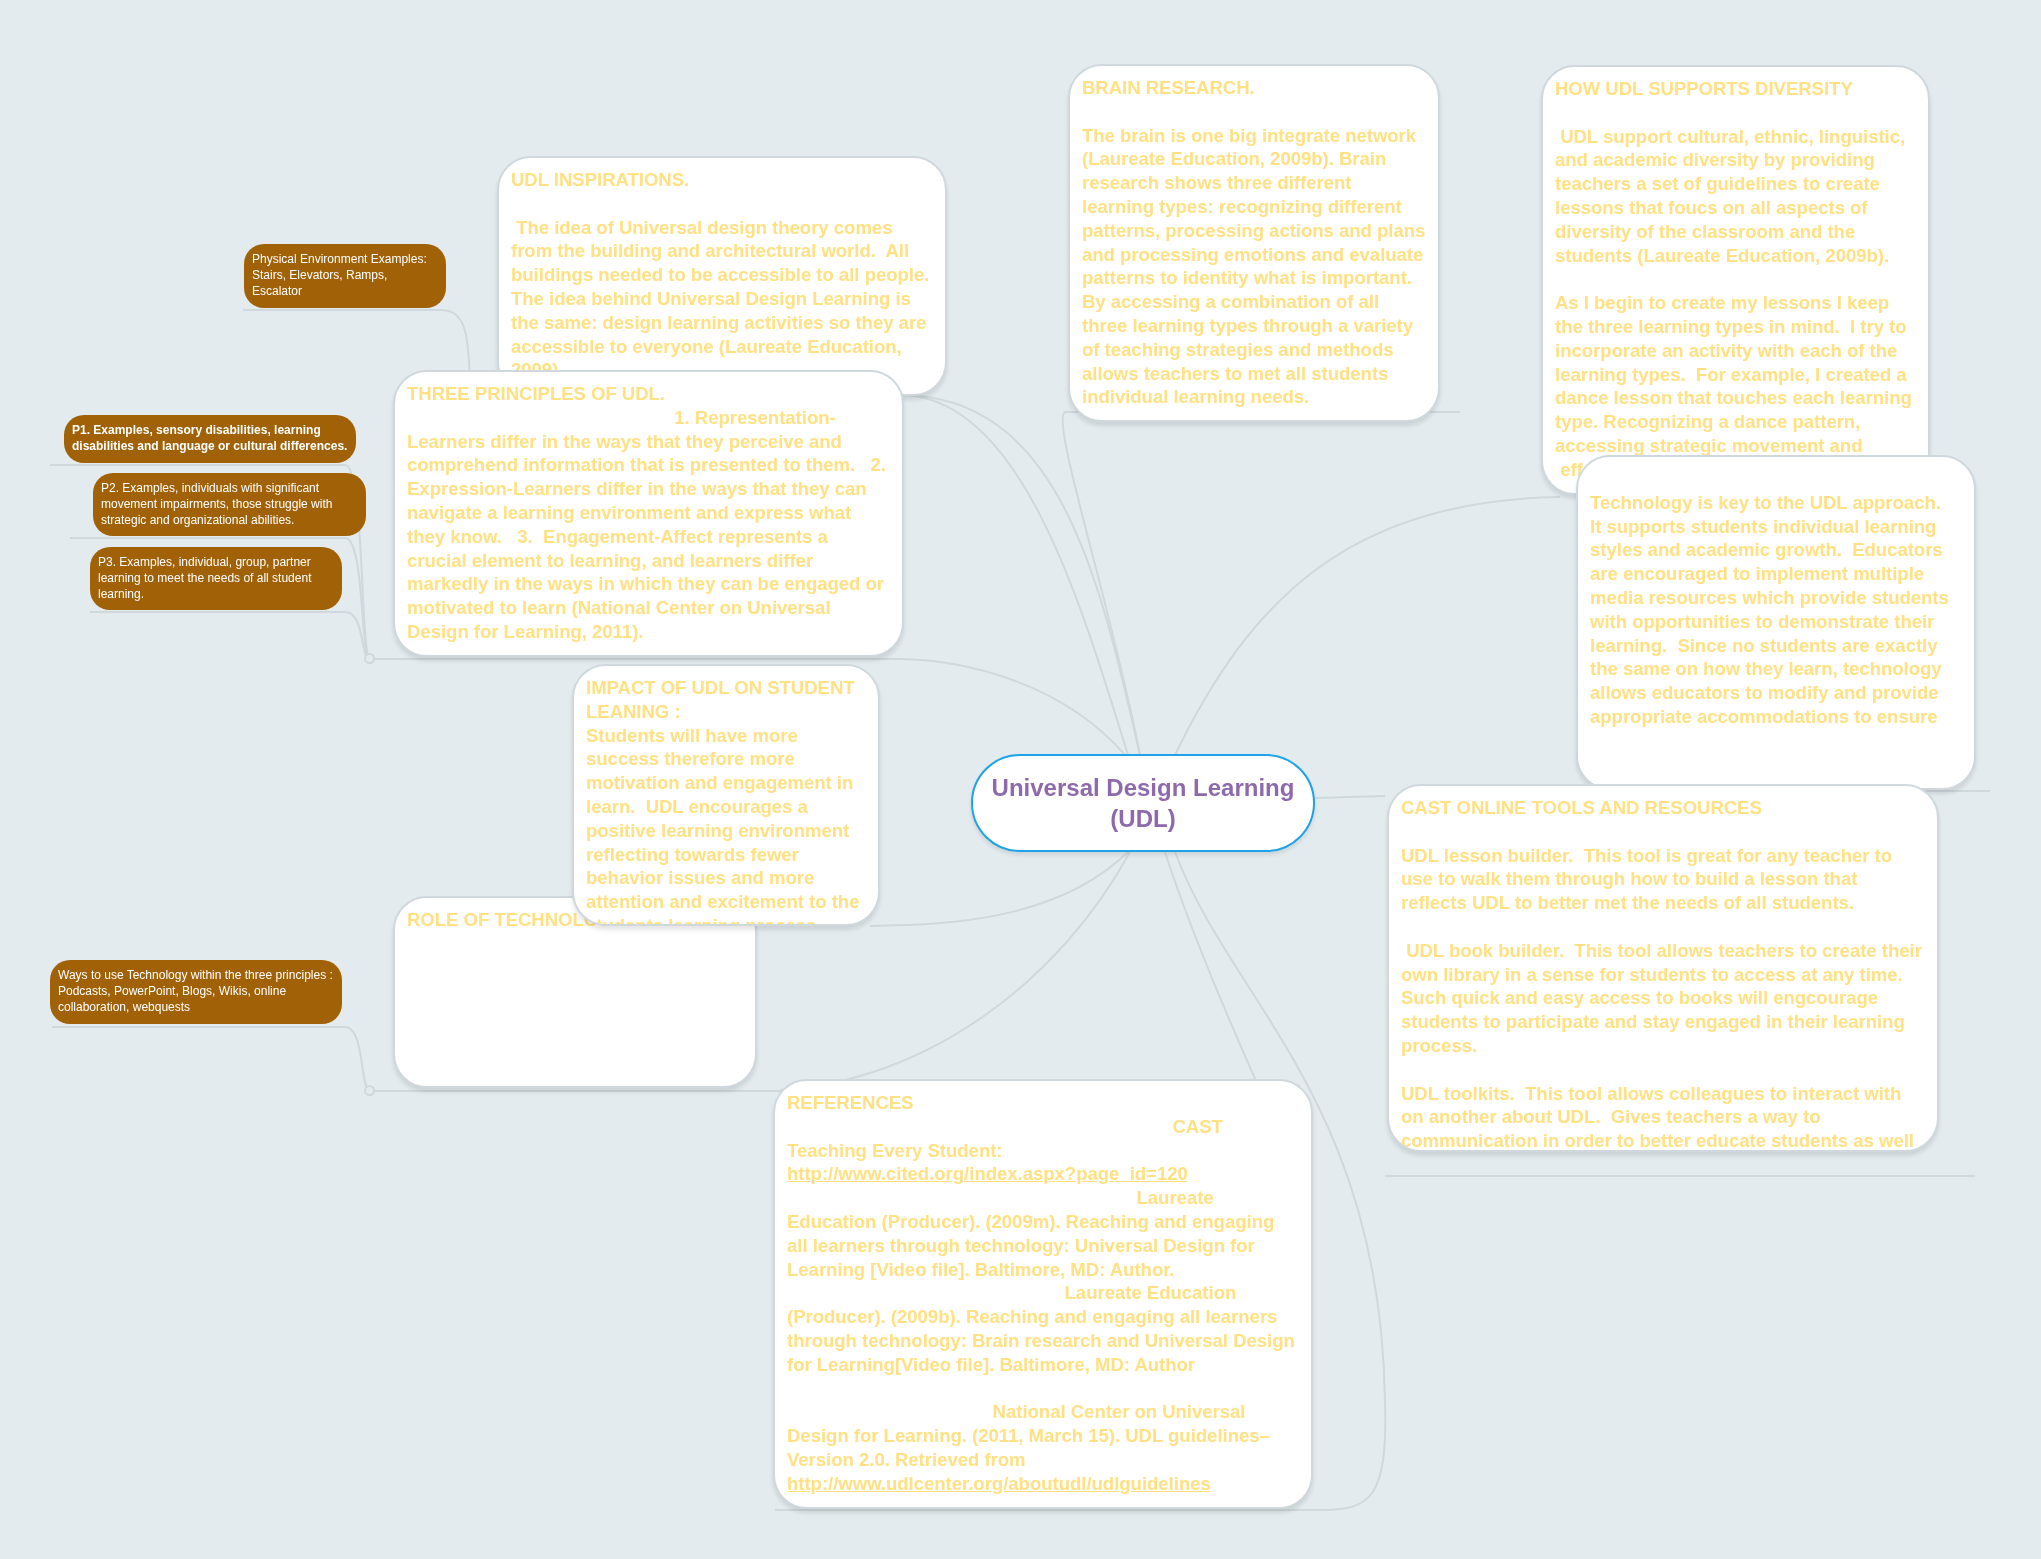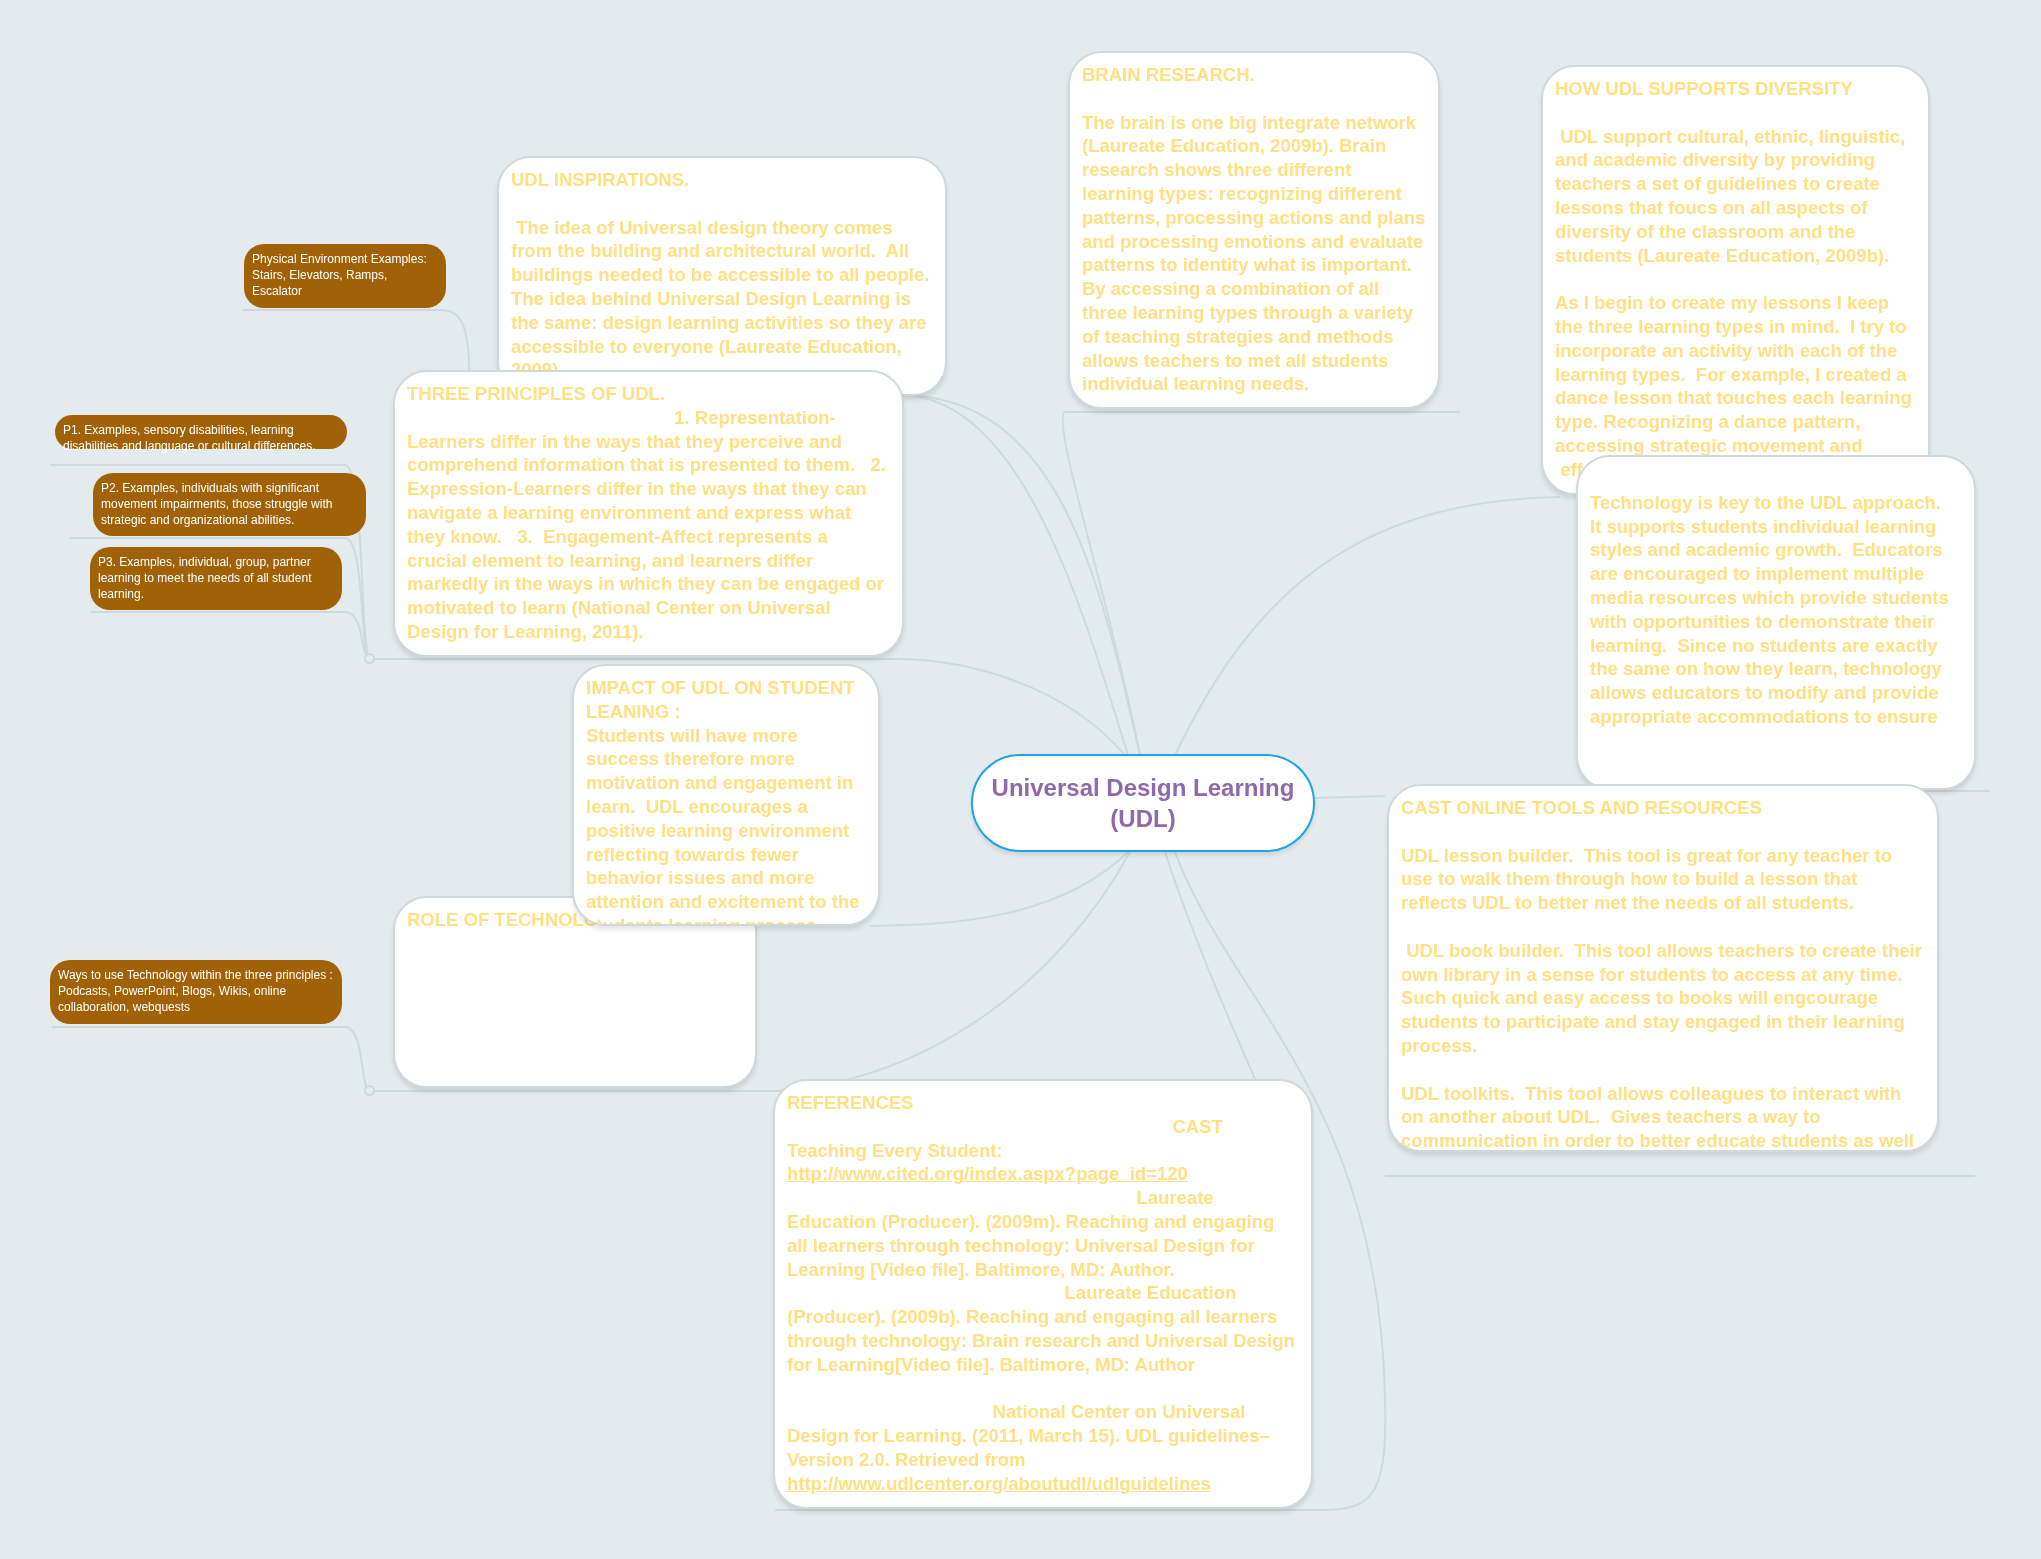--- a/index.html
+++ b/index.html
@@ -67,21 +67,21 @@
   <path d="M370 1091 C 360 1091, 365 1027, 345 1027 L 52 1027"></path>
   <path d="M370 1091 L 870 1091"></path>
 </svg>
 
 <div class="knob" style="left:364px; top:653px;"></div>
 <div class="knob" style="left:364px; top:1085px;"></div>
 
 <div class="topic" style="left:497px; top:156px; width:450px; height:240px;"><span class="title">UDL INSPIRATIONS.</span><span>
  The idea of Universal design theory comes from the building and architectural world.  All buildings needed to be accessible to all people.  The idea behind Universal Design Learning is the same: design learning activities so they are accessible to everyone (Laureate Education, 2009).</span></div>
 
-<div class="topic" style="left:1068px; top:51px; width:372px; height:358px;"><span class="title">BRAIN RESEARCH.</span><span>
+<div class="topic" style="left:1068px; top:64px; width:372px; height:358px;"><span class="title">BRAIN RESEARCH.</span><span>
 The brain is one big integrate network (Laureate Education, 2009b). Brain research shows three different learning types: recognizing different patterns, processing actions and plans and processing emotions and evaluate patterns to identity what is important. By accessing a combination of all three learning types through a variety of teaching strategies and methods allows teachers to met all students individual learning needs.</span></div>
 
 <div class="topic" style="left:1541px; top:65px; width:389px; height:430px;"><span class="title">HOW UDL SUPPORTS DIVERSITY</span><span>
  UDL support cultural, ethnic, linguistic, and academic diversity by providing teachers a set of guidelines to create lessons that foucs on all aspects of diversity of the classroom and the students (Laureate Education, 2009b).
 
 As I begin to create my lessons I keep the three learning types in mind.  I try to incorporate an activity with each of the learning types.  For example, I created a dance lesson that touches each learning type. Recognizing a dance pattern, accessing strategic movement and
  effective</span></div>
 
 <div class="topic" style="left:1576px; top:455px; width:400px; height:335px;"><span>
 Technology is key to the UDL approach.  It supports students individual learning styles and academic growth.  Educators are encouraged to implement multiple media resources which provide students with opportunities to demonstrate their learning.  Since no students are exactly the same on how they learn, technology allows educators to modify and provide appropriate accommodations to ensure</span></div>
@@ -107,16 +107,16 @@
 
                                         National Center on Universal Design for Learning. (2011, March 15). UDL guidelines–Version 2.0. Retrieved from</span>
 <a>http://www.udlcenter.org/aboutudl/udlguidelines</a></div>
 
 <div id="central">
     <span style="white-space:pre-line;">Universal Design Learning
 (UDL)</span>
   </div>
 
 <div class="sub" style="left:244px; top:244px; width:202px; height:64px;"><span>Physical Environment Examples: Stairs, Elevators, Ramps, Escalator</span></div>
-<div class="sub" style="left:55px; top:415px; width:292px; height:34px;"><span>P1. Examples, sensory disabilities, learning disabilities and language or cultural differences.</span></div>
+<div class="sub" style="left:64px; top:415px; width:292px; height:48px;font-weight:bold;"><span>P1. Examples, sensory disabilities, learning disabilities and language or cultural differences.</span></div>
 <div class="sub" style="left:69px; top:473px; width:273px; height:63px;margin-left:24px;"><span>P2. Examples, individuals with significant movement impairments, those struggle with strategic and organizational abilities.</span></div>
 <div class="sub" style="left:90px; top:547px; width:252px; height:63px;"><span>P3. Examples, individual, group, partner learning to meet the needs of all student learning.</span></div>
 <div class="sub" style="left:50px; top:960px; width:292px; height:64px;"><span>Ways to use Technology within the three principles :  Podcasts, PowerPoint, Blogs, Wikis, online collaboration, webquests</span></div>
 
 </body></html>

